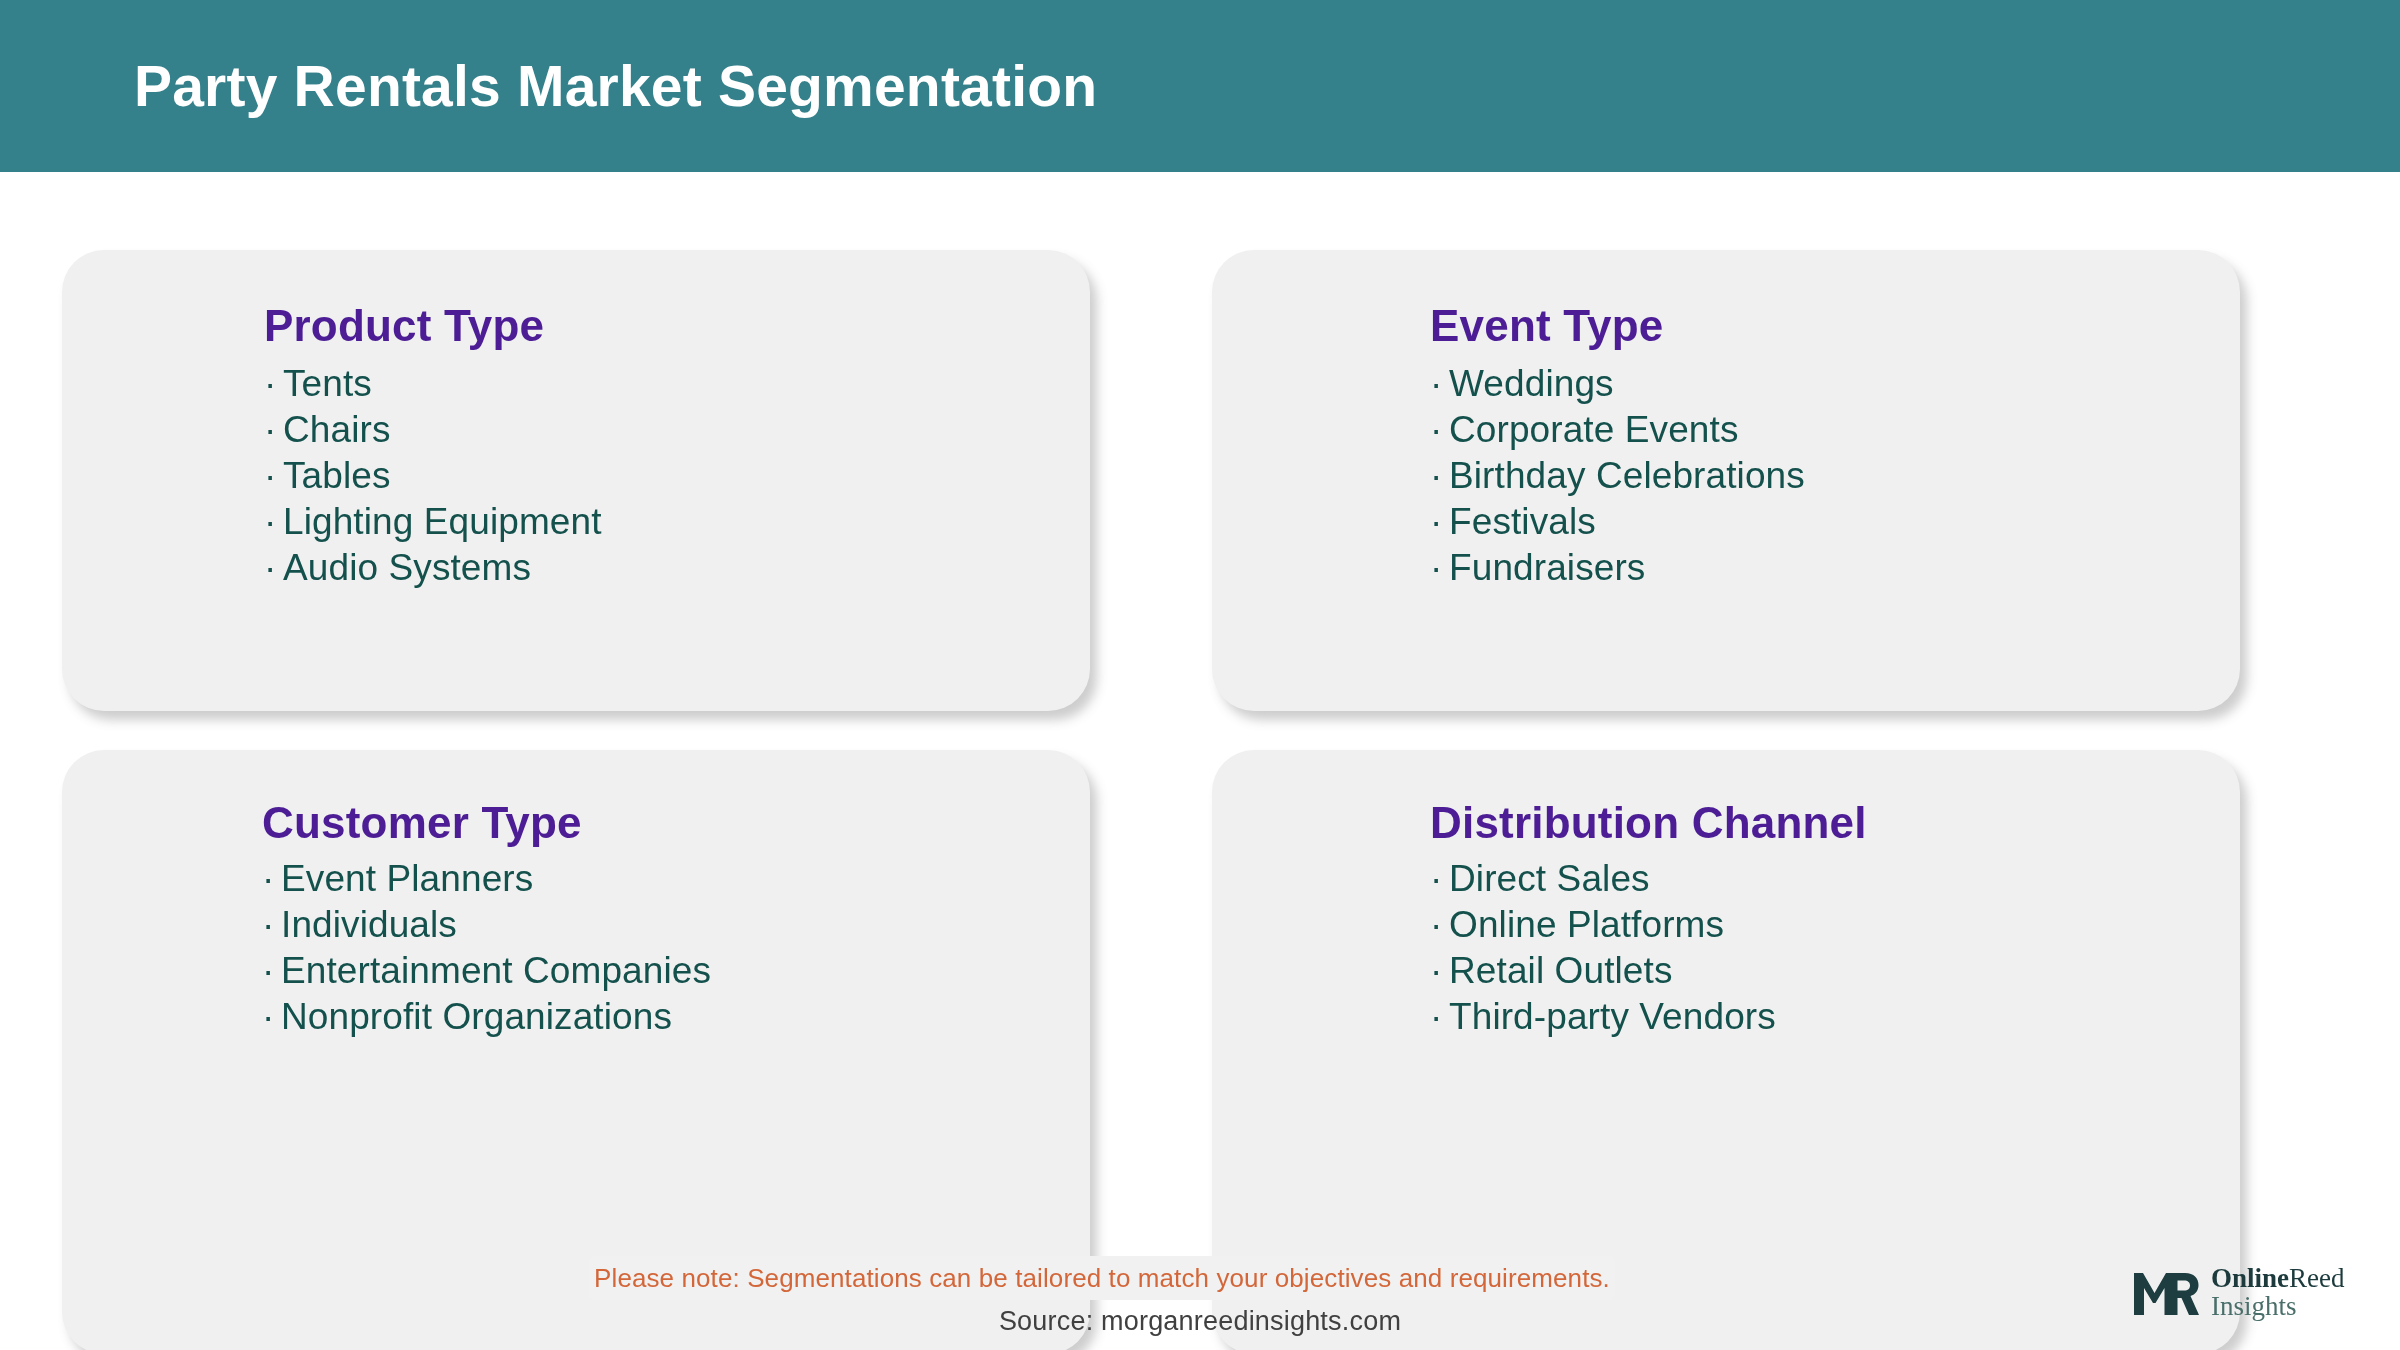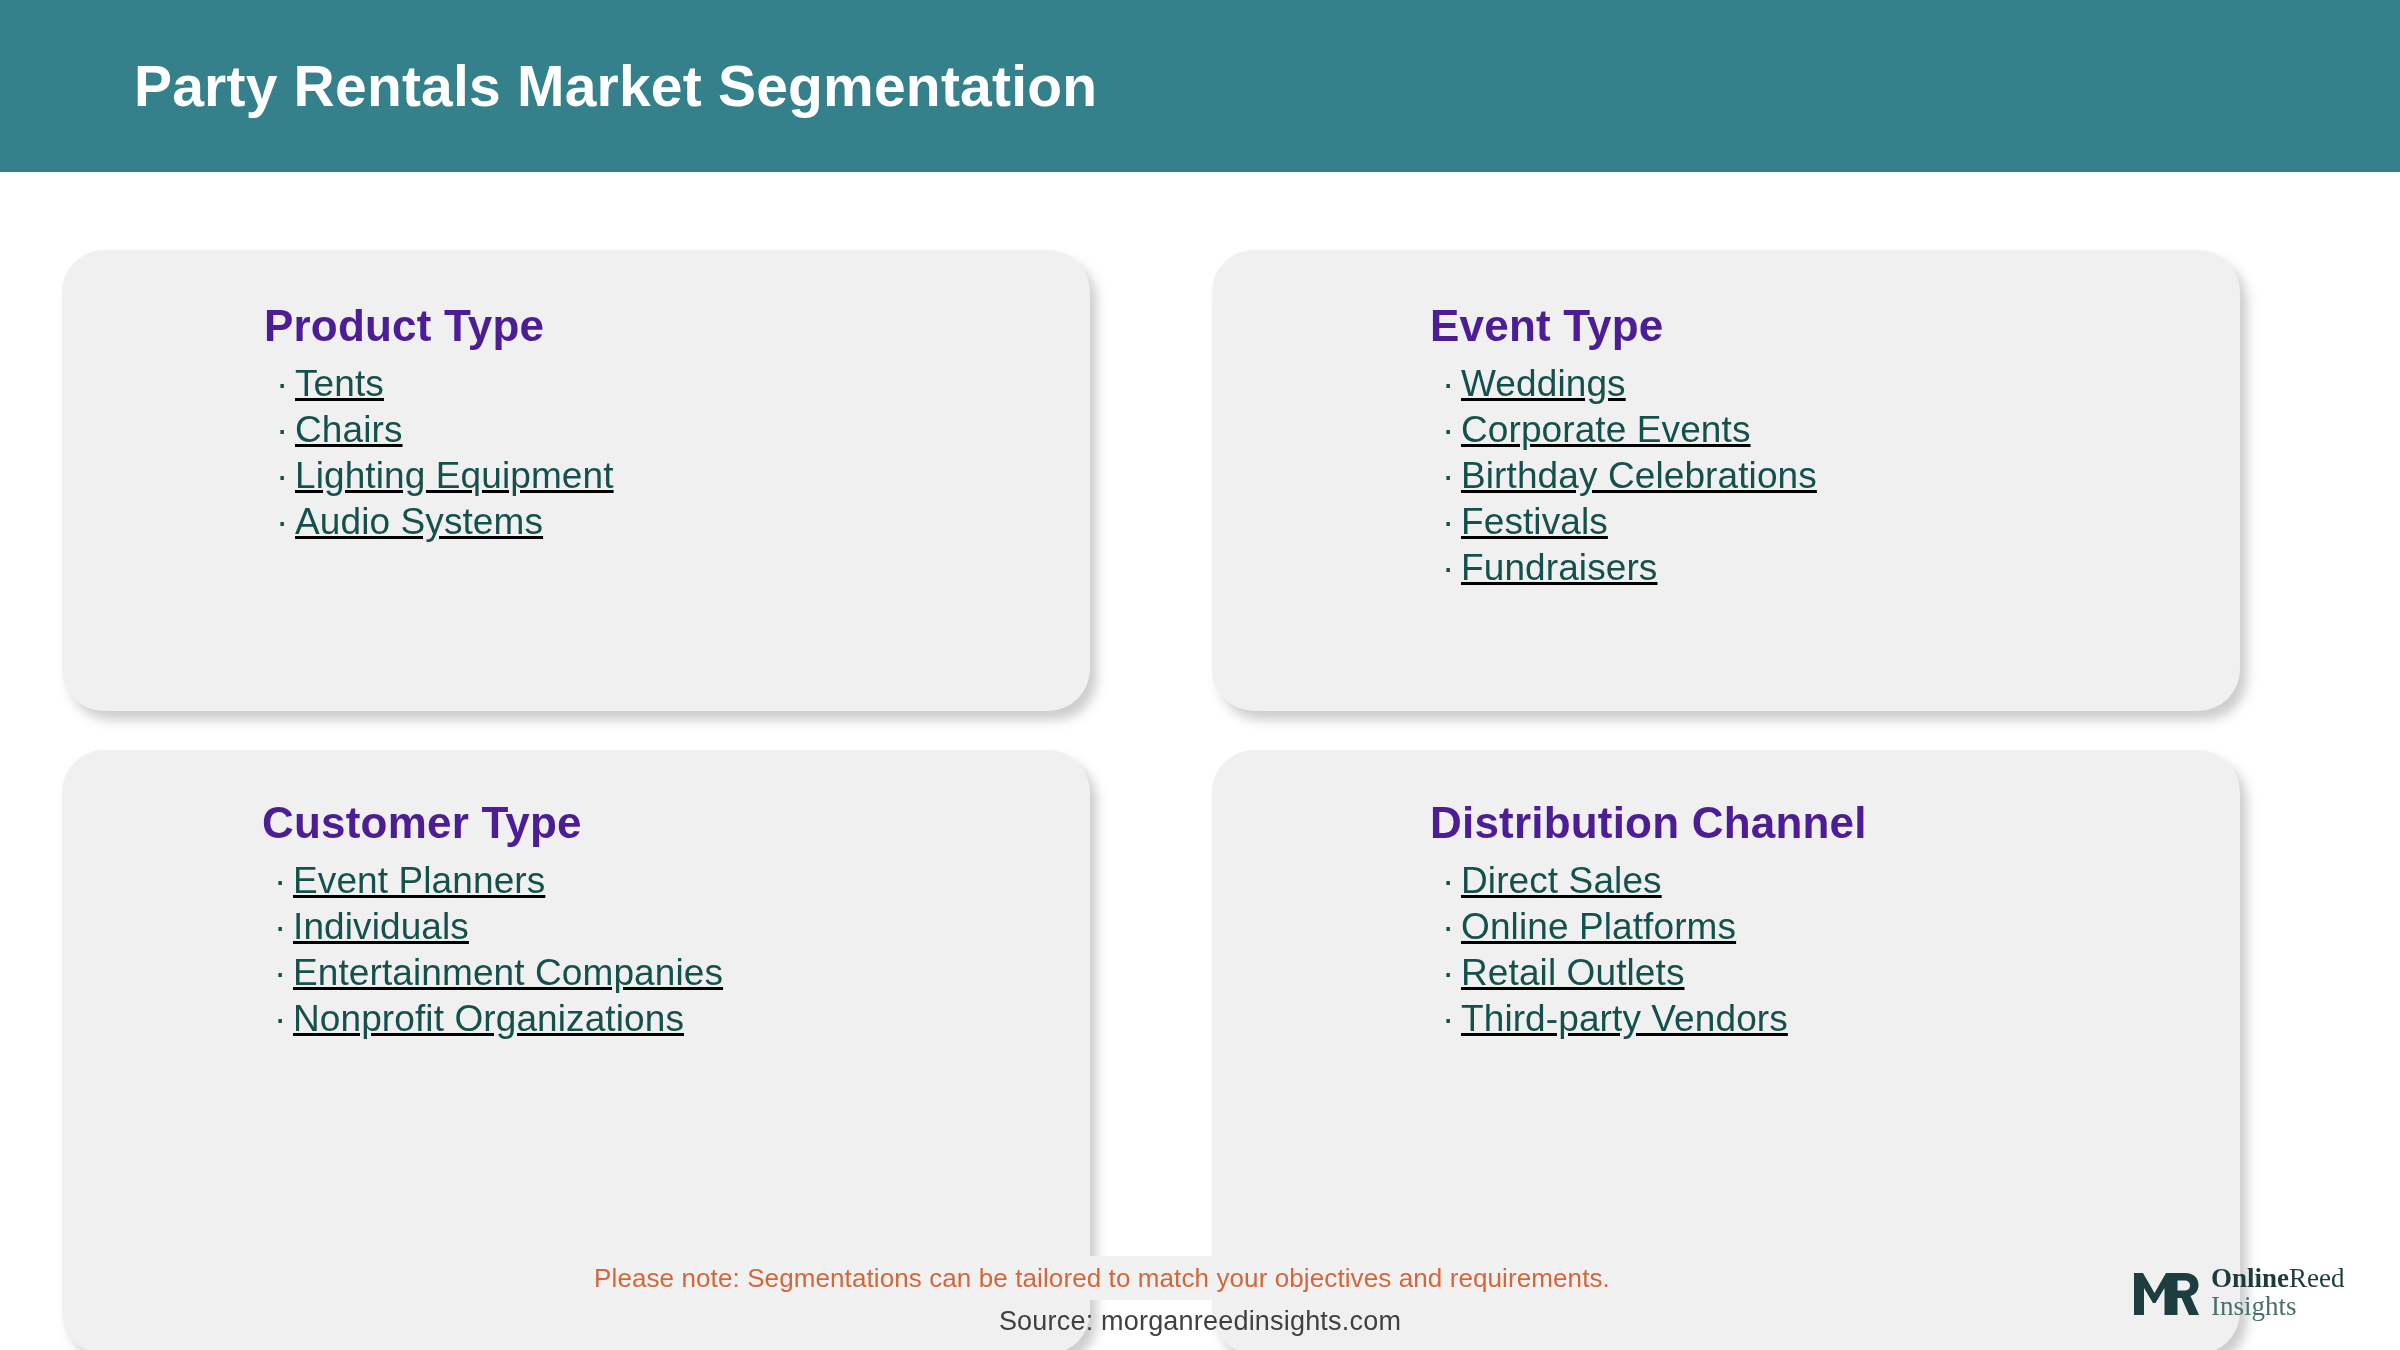--- a/index.html
+++ b/index.html
@@ -73,23 +73,22 @@
     color: #4c1d95;
     font-size: 44px;
     font-weight: bold;
     letter-spacing: 0.2px;
     line-height: 1.05;
     margin: 0;
     white-space: nowrap;
   }
   .card-list {
     list-style: none;
-    margin: 12px;
+    margin: 0;
     padding: 0;
-    text-decoration: underline;
   }
   .card-list li {
     color: #14514d;
     font-size: 37px;
     font-weight: 400;
     line-height: 46px;
     white-space: nowrap;
     letter-spacing: 0.1px;
   }
   .card-list li .bullet {
@@ -188,20 +187,21 @@
 </div>
 
 <div class="cards-area">
 
   <div class="card col-left row-top c-product">
     <div class="card-inner">
       <div class="card-title">Product Type</div>
       <ul class="card-list">
         <li><span class="bullet">·</span><span>Tents</span></li>
         <li><span class="bullet">·</span><span>Chairs</span></li>
+        <li><span class="bullet">·</span><span>Tables</span></li>
         <li><span class="bullet">·</span><span>Lighting Equipment</span></li>
         <li><span class="bullet">·</span><span>Audio Systems</span></li>
       </ul>
     </div>
   </div>
 
   <div class="card col-right row-top c-event">
     <div class="card-inner">
       <div class="card-title">Event Type</div>
       <ul class="card-list">

